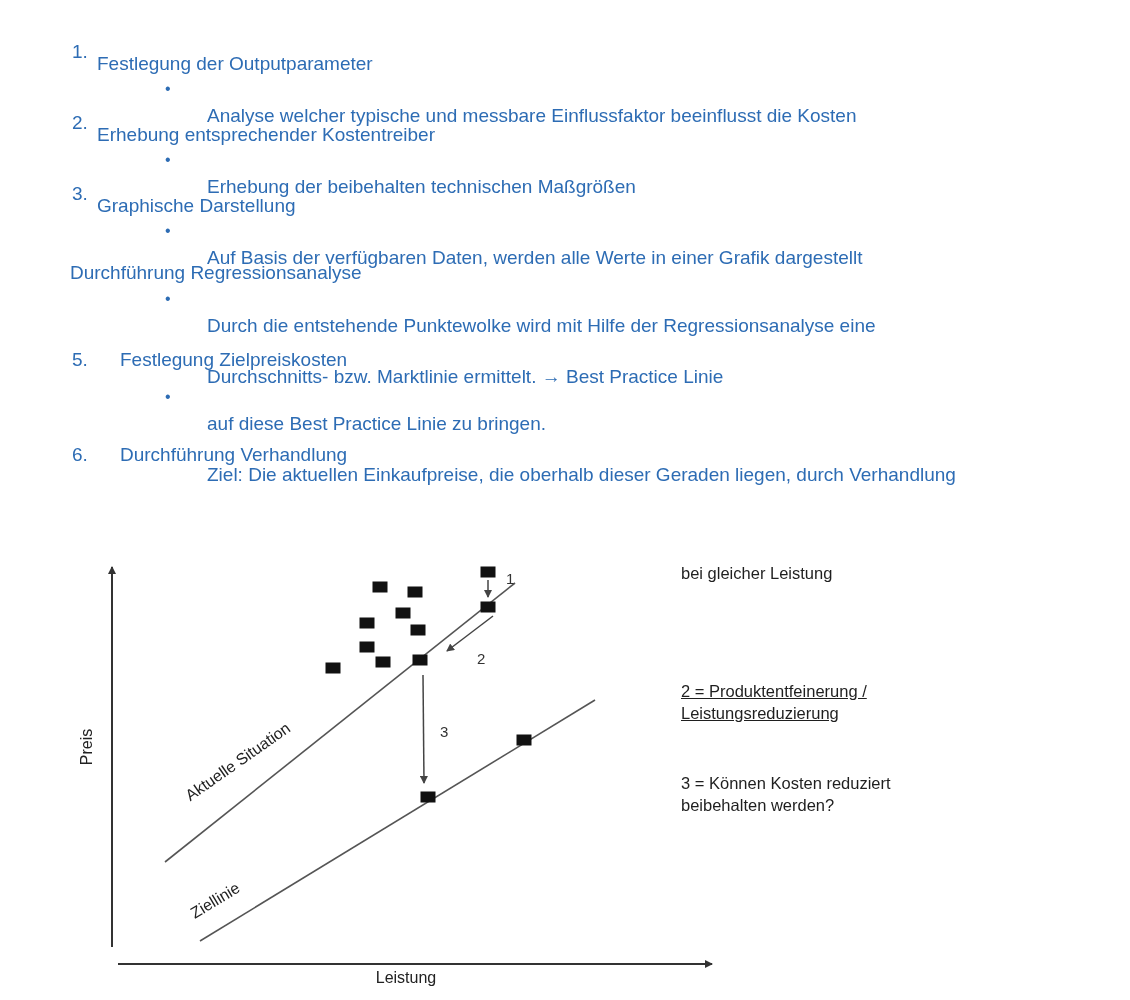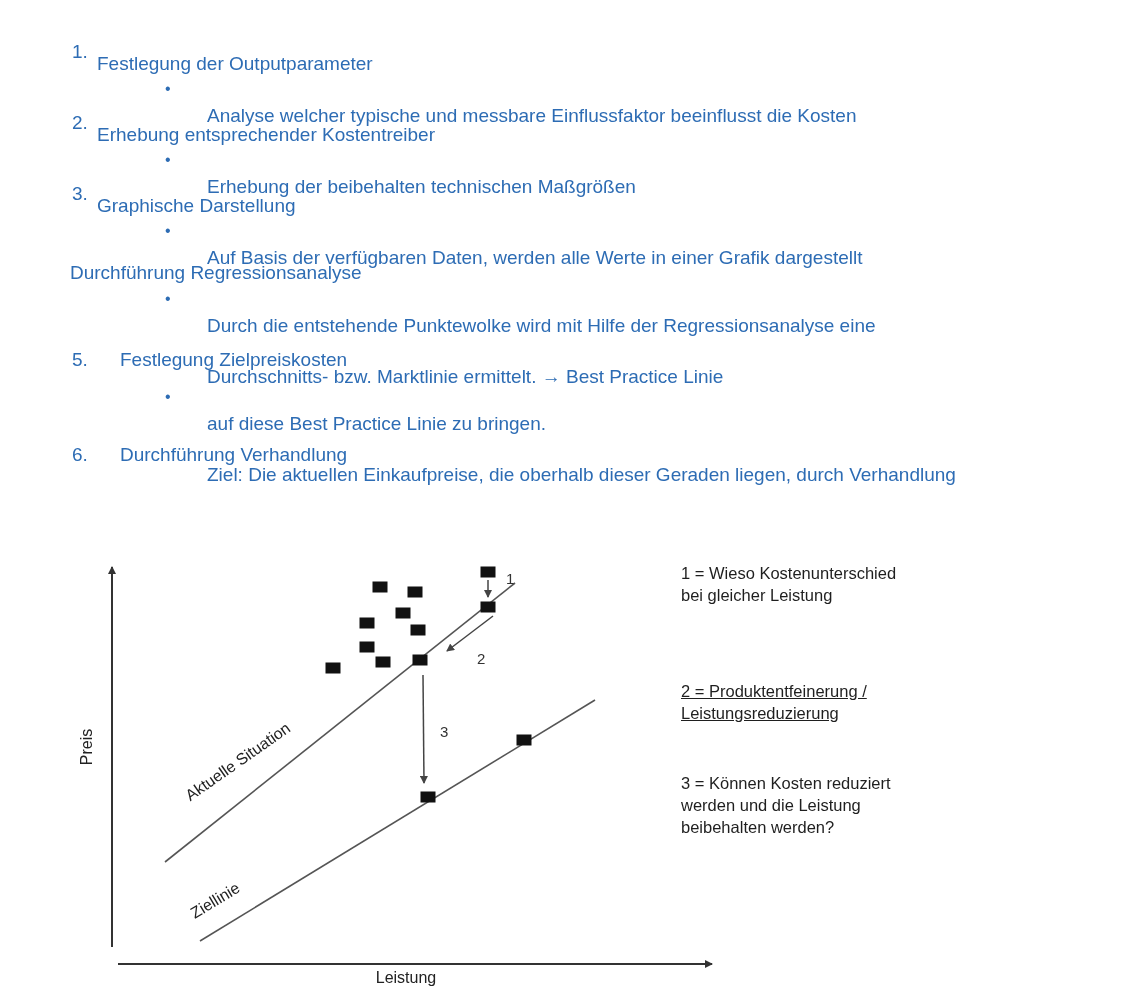--- a/index.html
+++ b/index.html
@@ -141,26 +141,24 @@
 
     <text class="svg-label" transform="translate(181,221) rotate(-35)" text-anchor="middle">Aktuelle Situation</text>
     <text class="svg-label" transform="translate(158,360) rotate(-31)" text-anchor="middle">Ziellinie</text>
 
     <text class="arrow-num" x="446" y="39">1</text>
     <text class="arrow-num" x="417" y="119">2</text>
     <text class="arrow-num" x="380" y="192">3</text>
   </svg>
 
   <div class="annotation" style="top:562px;">
-    <span class="ann-line">1 = Wieso Kostenunterschied</span>
     <span class="ann-line">bei gleicher Leistung</span>
   </div>
   <div class="annotation" style="top:680px;text-decoration:underline;">
     <span class="ann-line">2 = Produktentfeinerung /</span>
     <span class="ann-line">Leistungsreduzierung</span>
   </div>
   <div class="annotation" style="top:772px;">
     <span class="ann-line">3 = Können Kosten reduziert</span>
-    <span class="ann-line">werden und die Leistung</span>
     <span class="ann-line">beibehalten werden?</span>
   </div>
 
 </div>
 
 </body></html>

